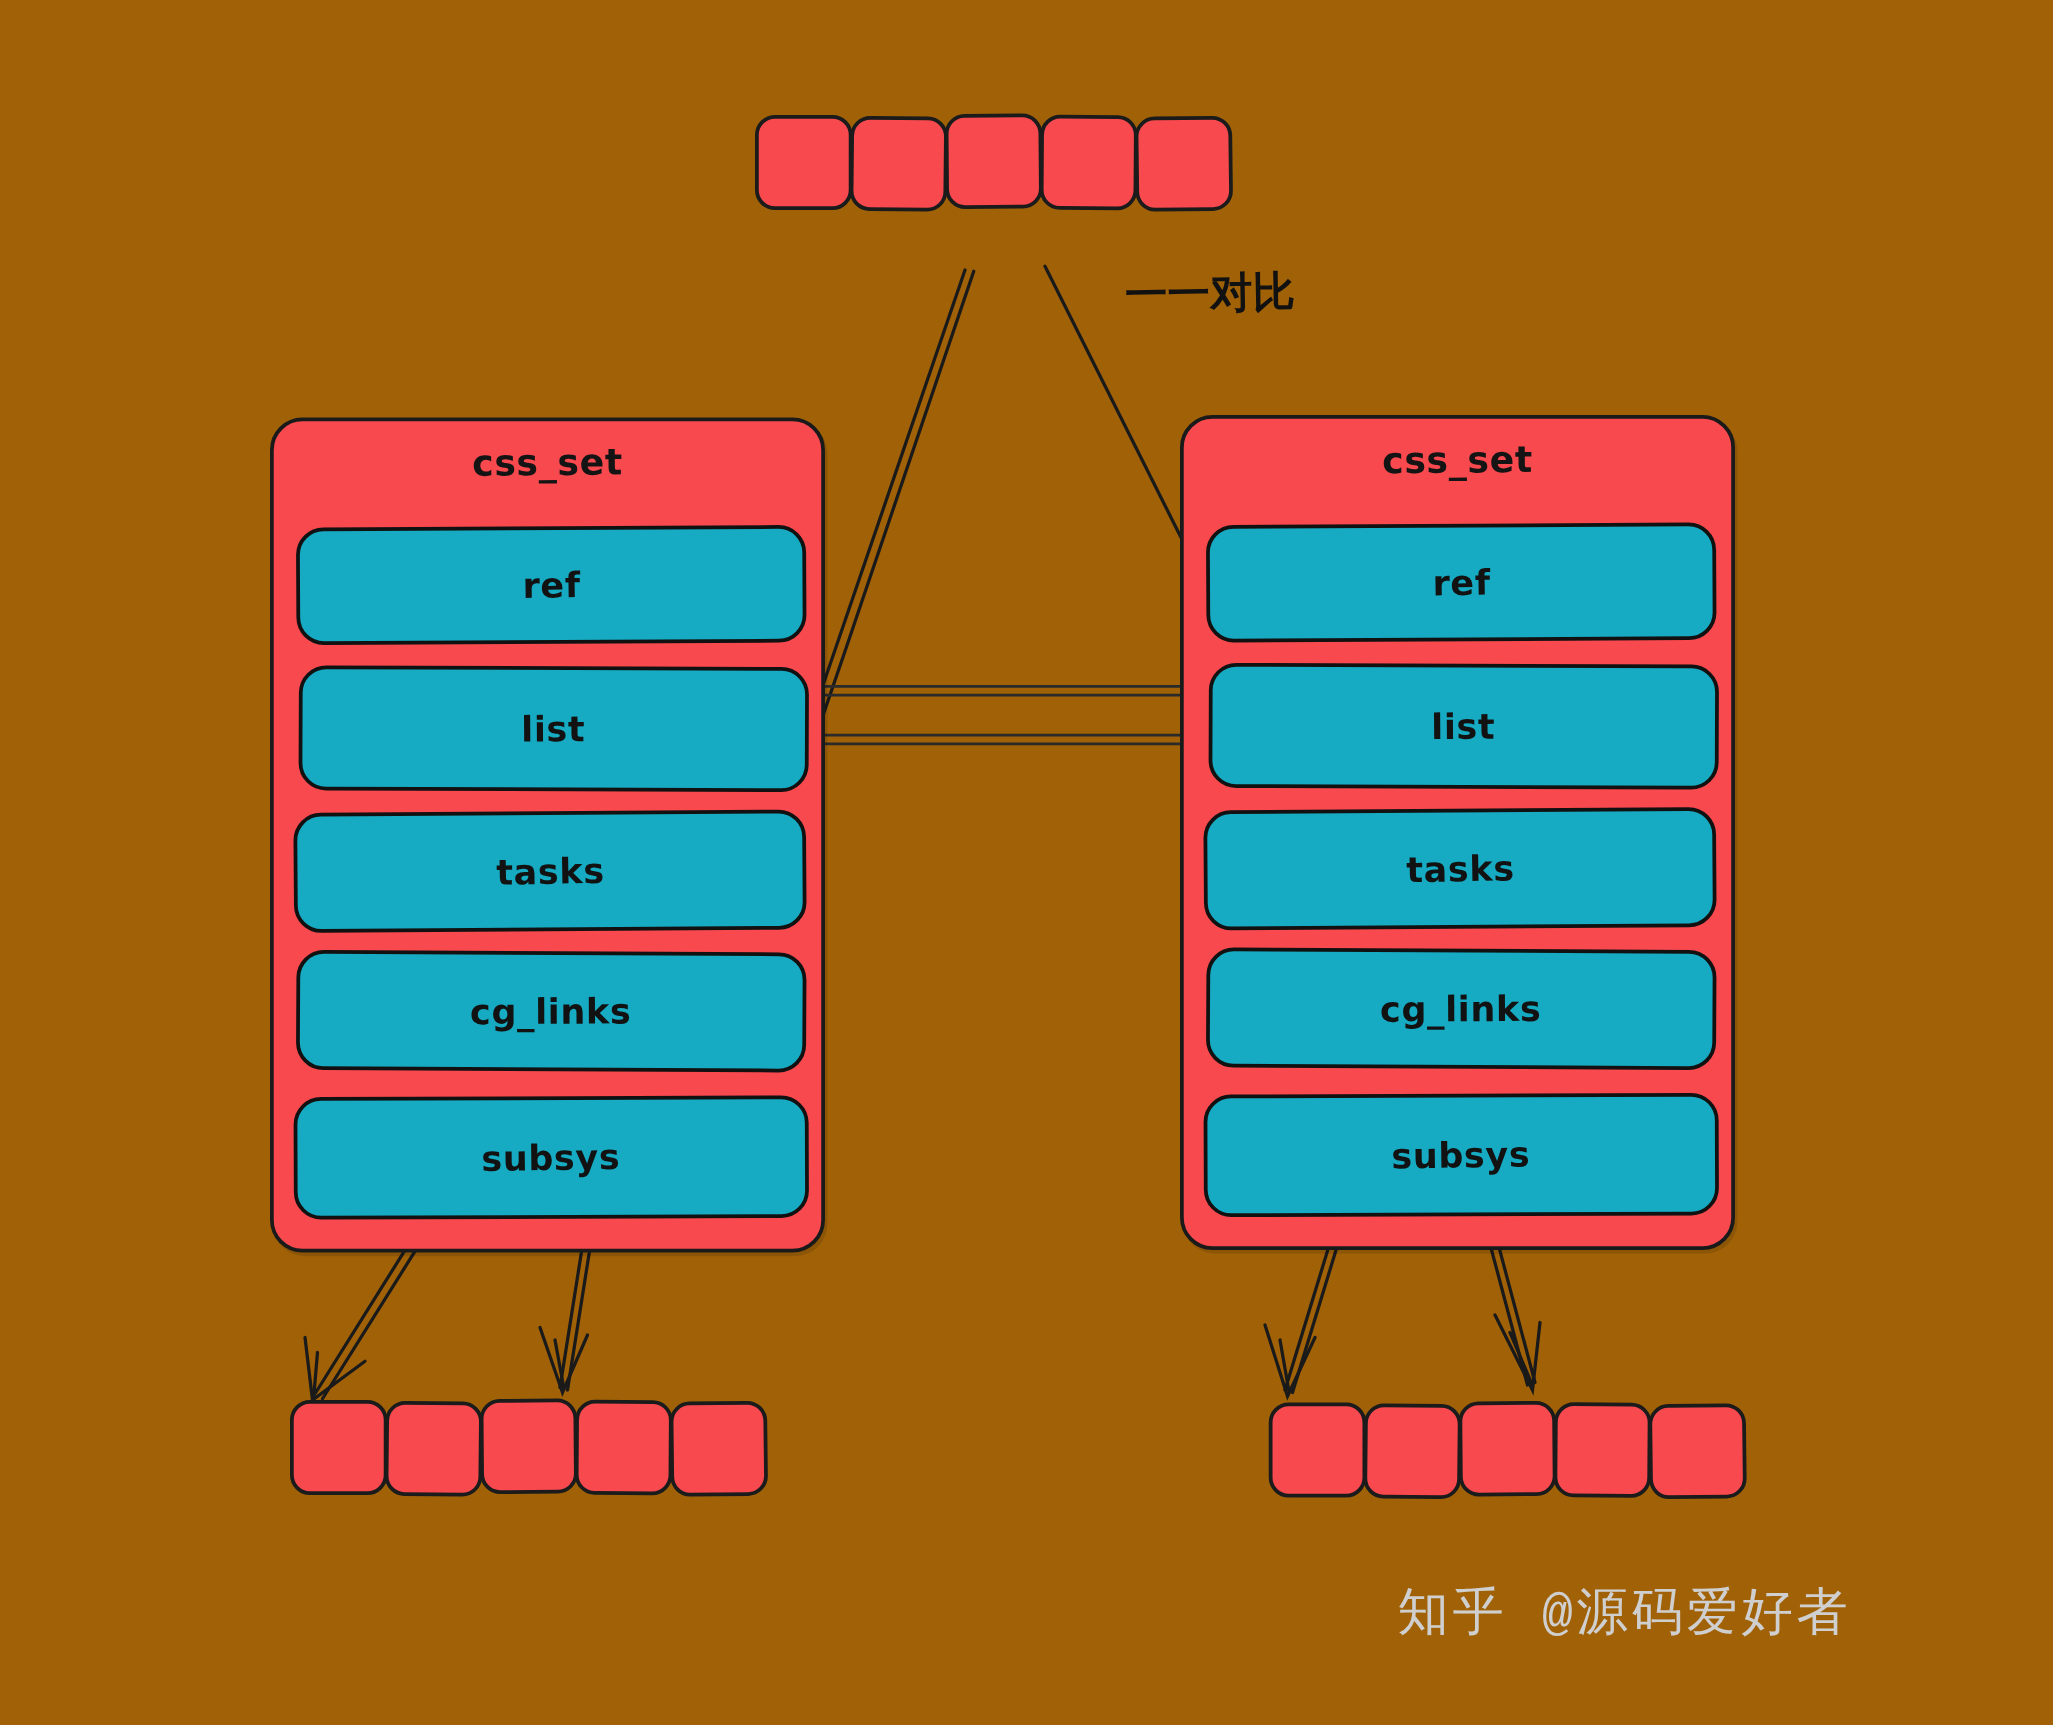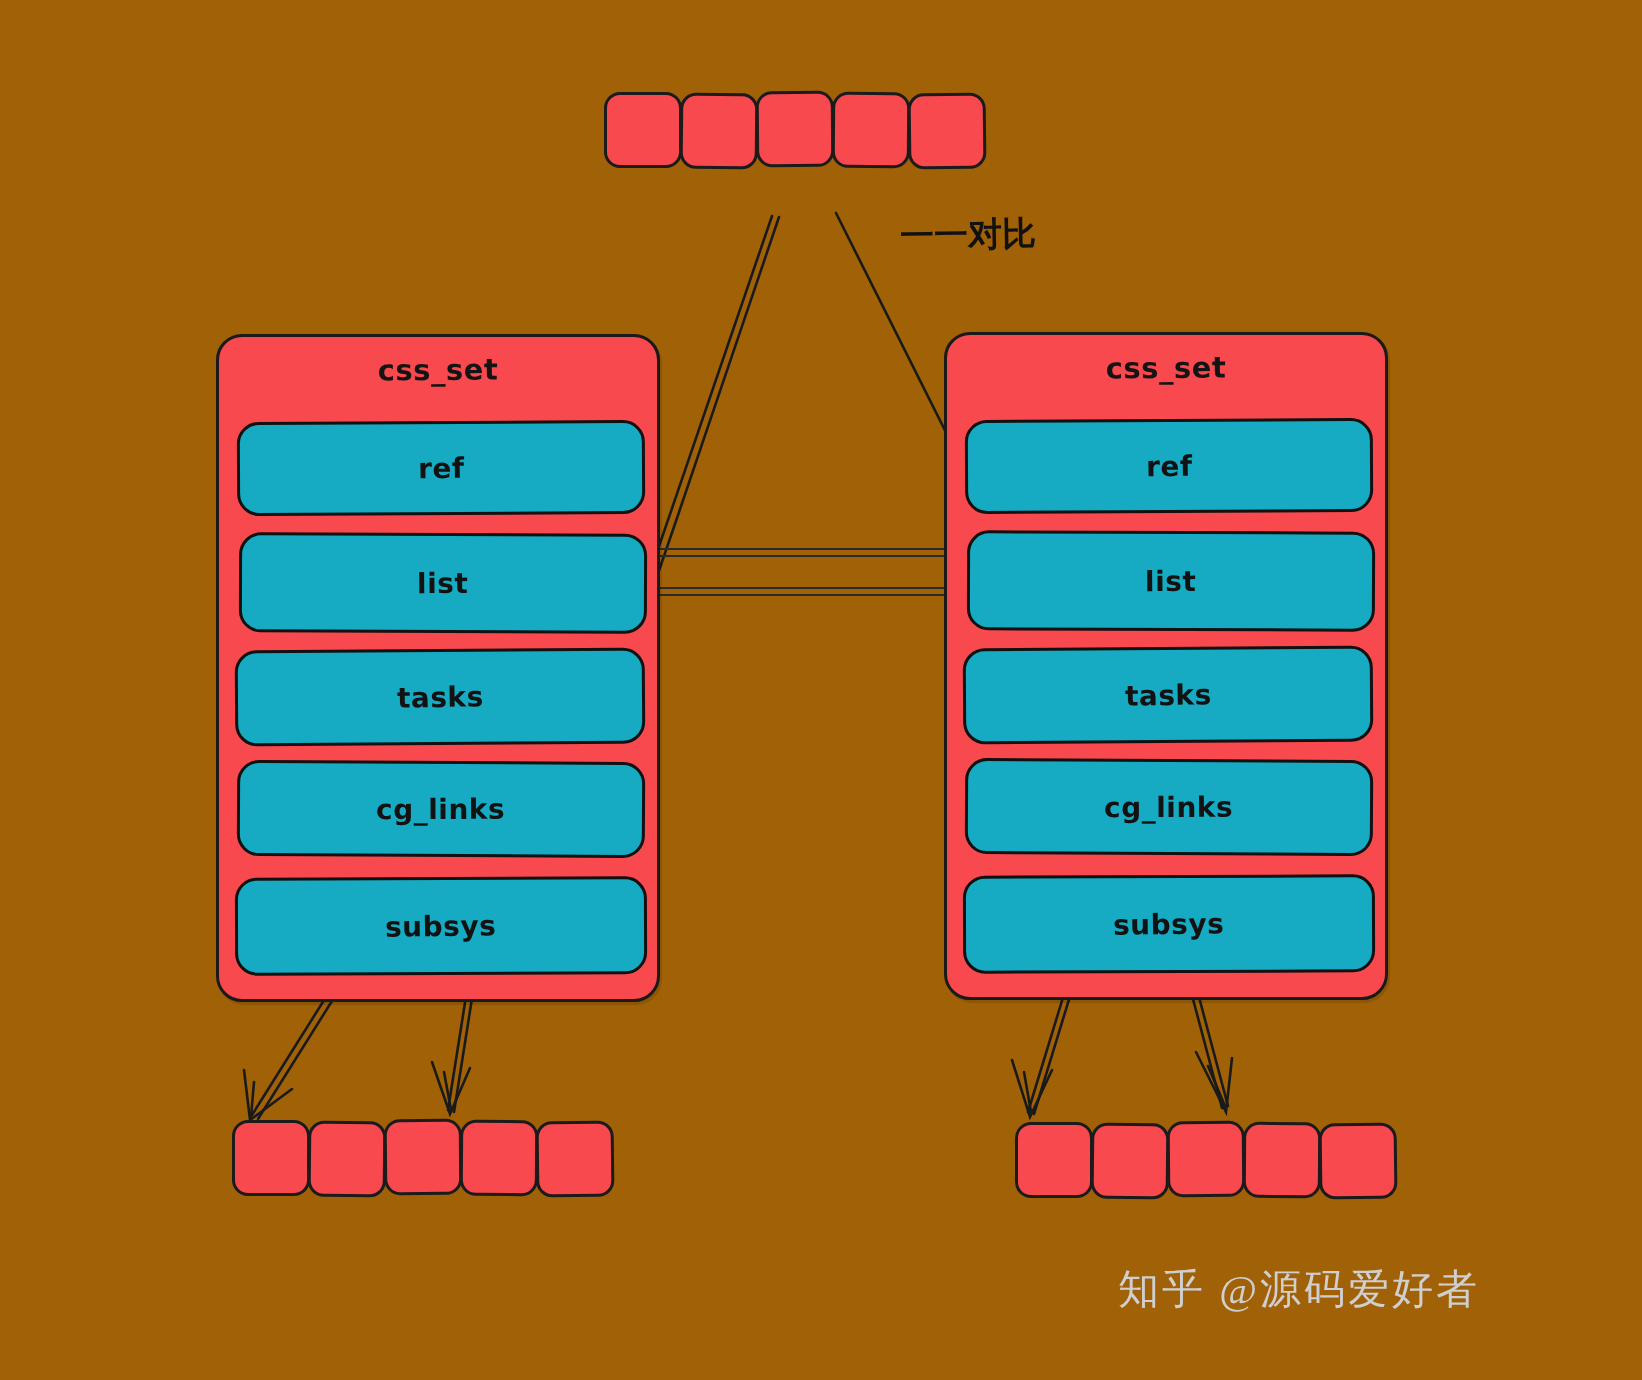--- a/index.html
+++ b/index.html
@@ -94,21 +94,21 @@
     font-family: "DejaVu Sans", sans-serif;
     font-size: 34px;
     font-weight: 700;
     color: #111111;
     white-space: nowrap;
   }
 
   
   .watermark {
     position: absolute;
-    font-family: Liberation Serif, serif;
+    font-family: Liberation Mono, monospace;
     font-size: 41px;
     color: #cfcfcf;
     letter-spacing: 3px;
     white-space: nowrap;
   }
 </style>
 </head>
 <body>
 
 <div id="canvas">

